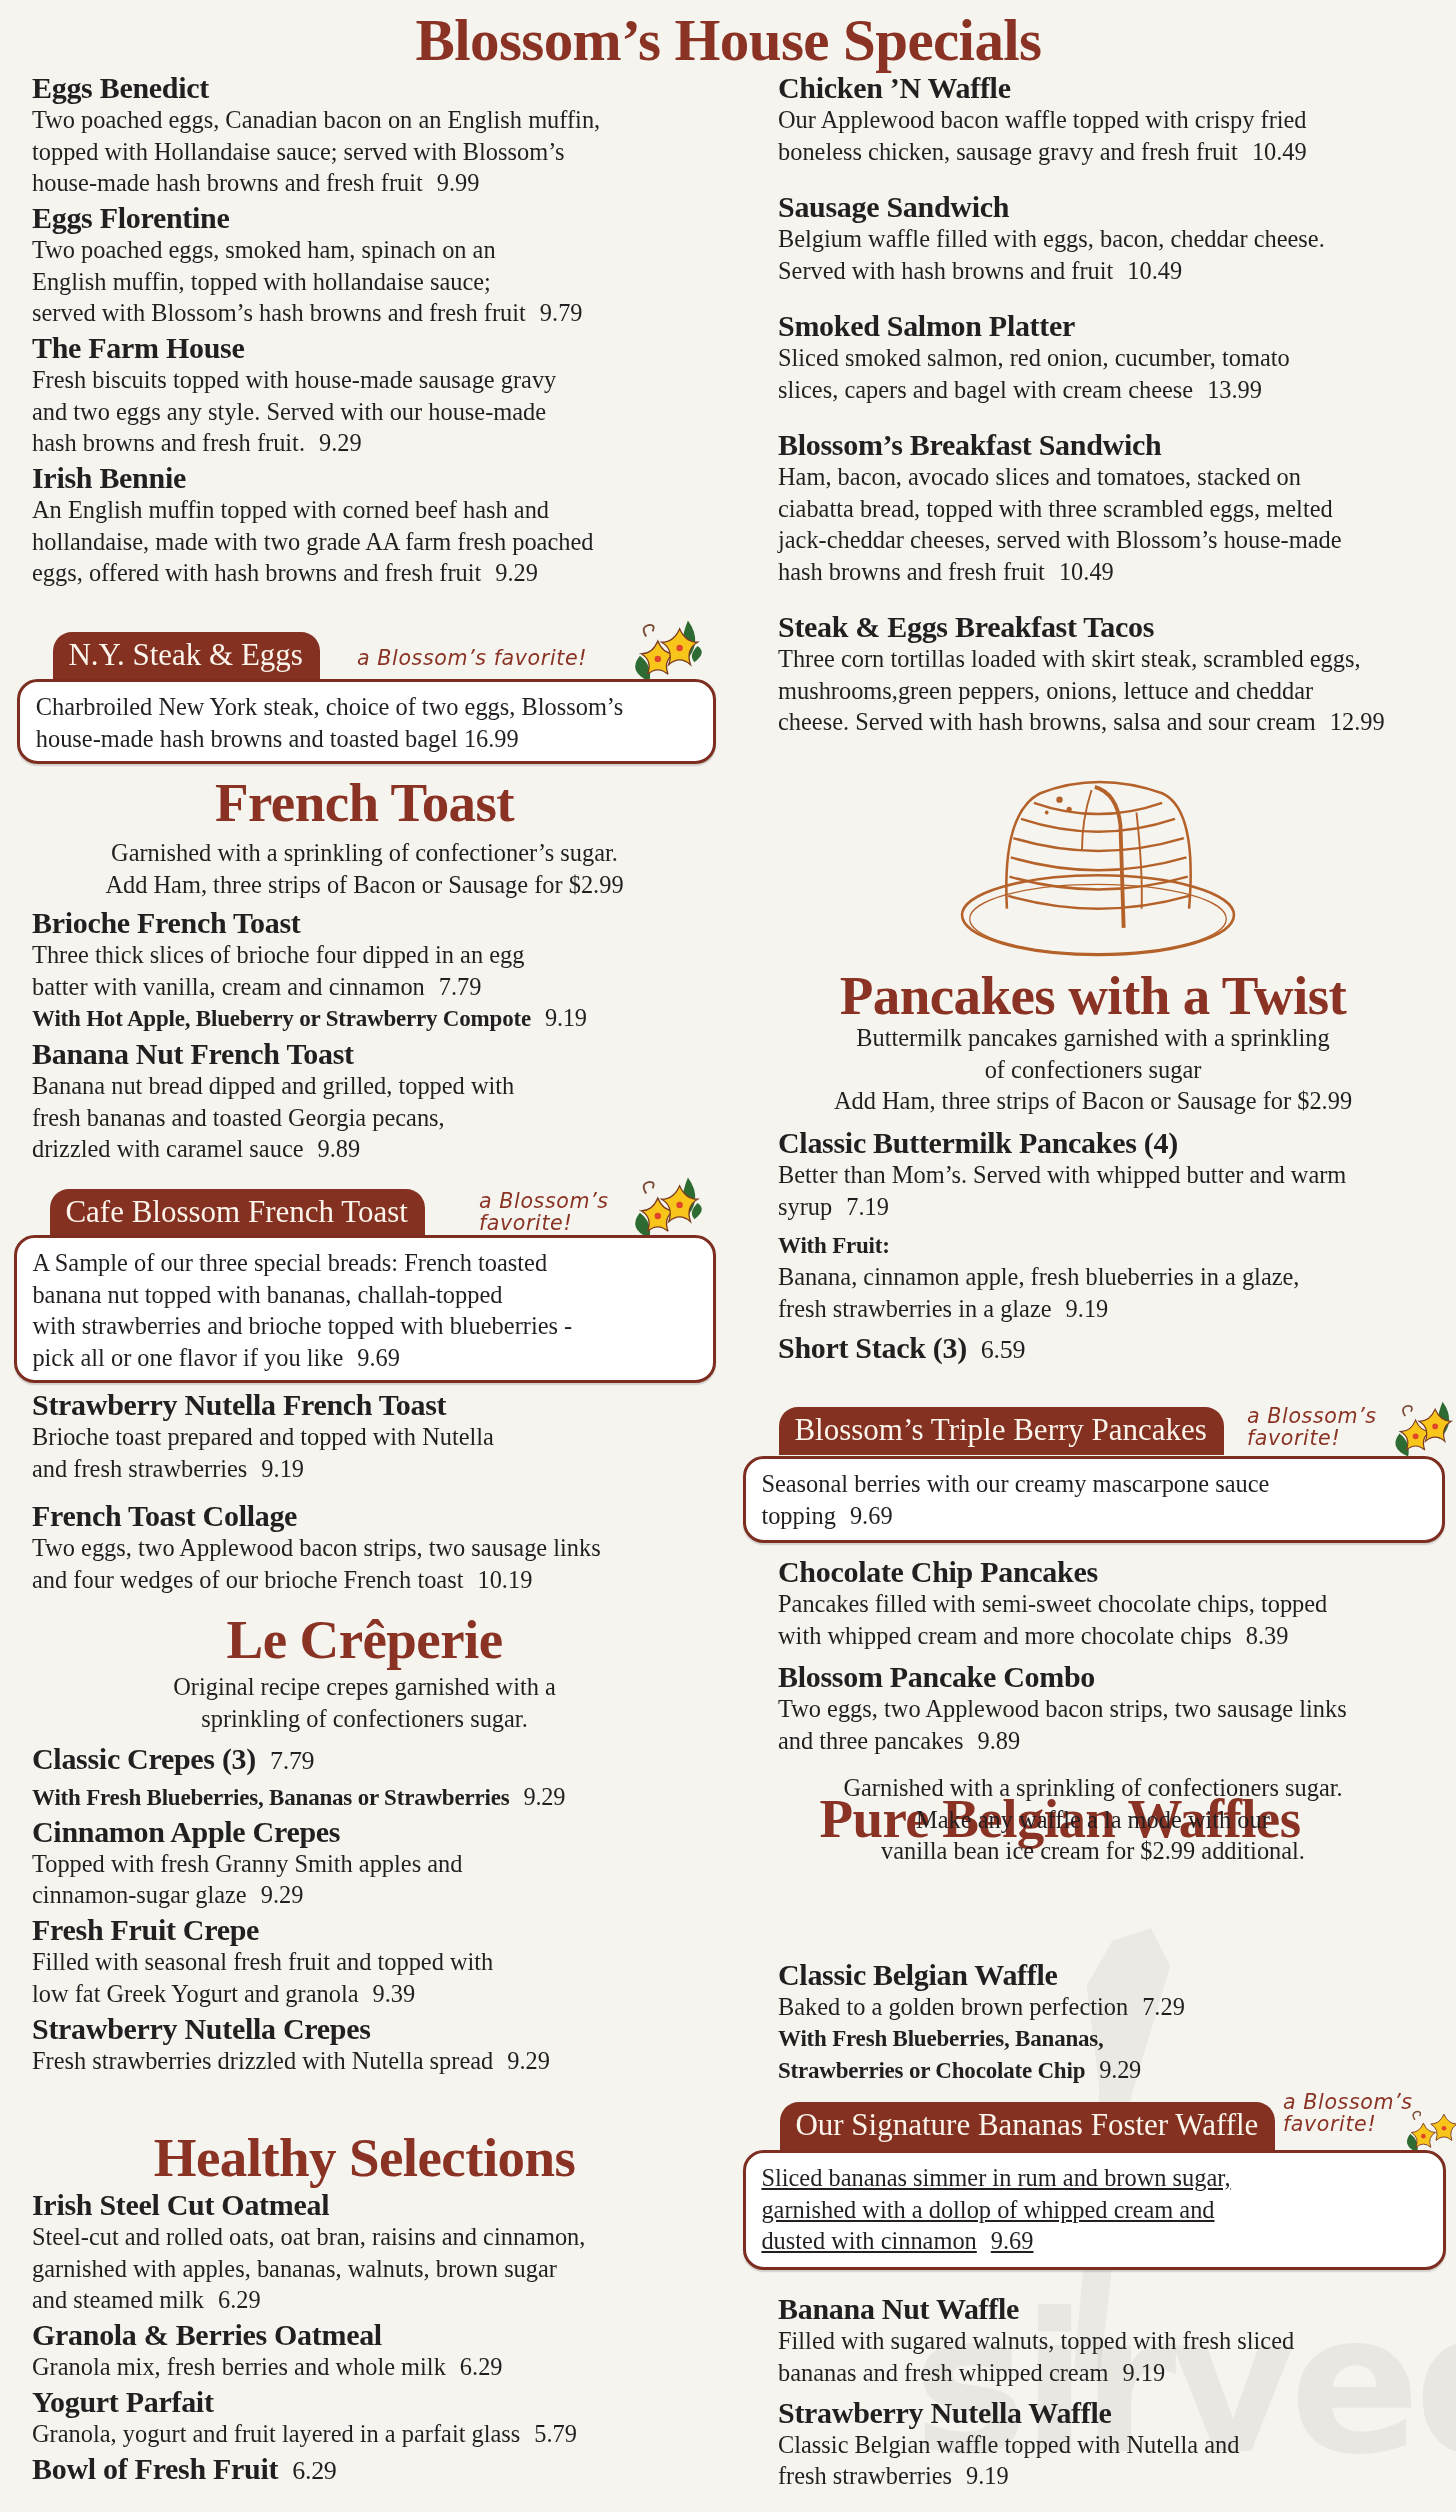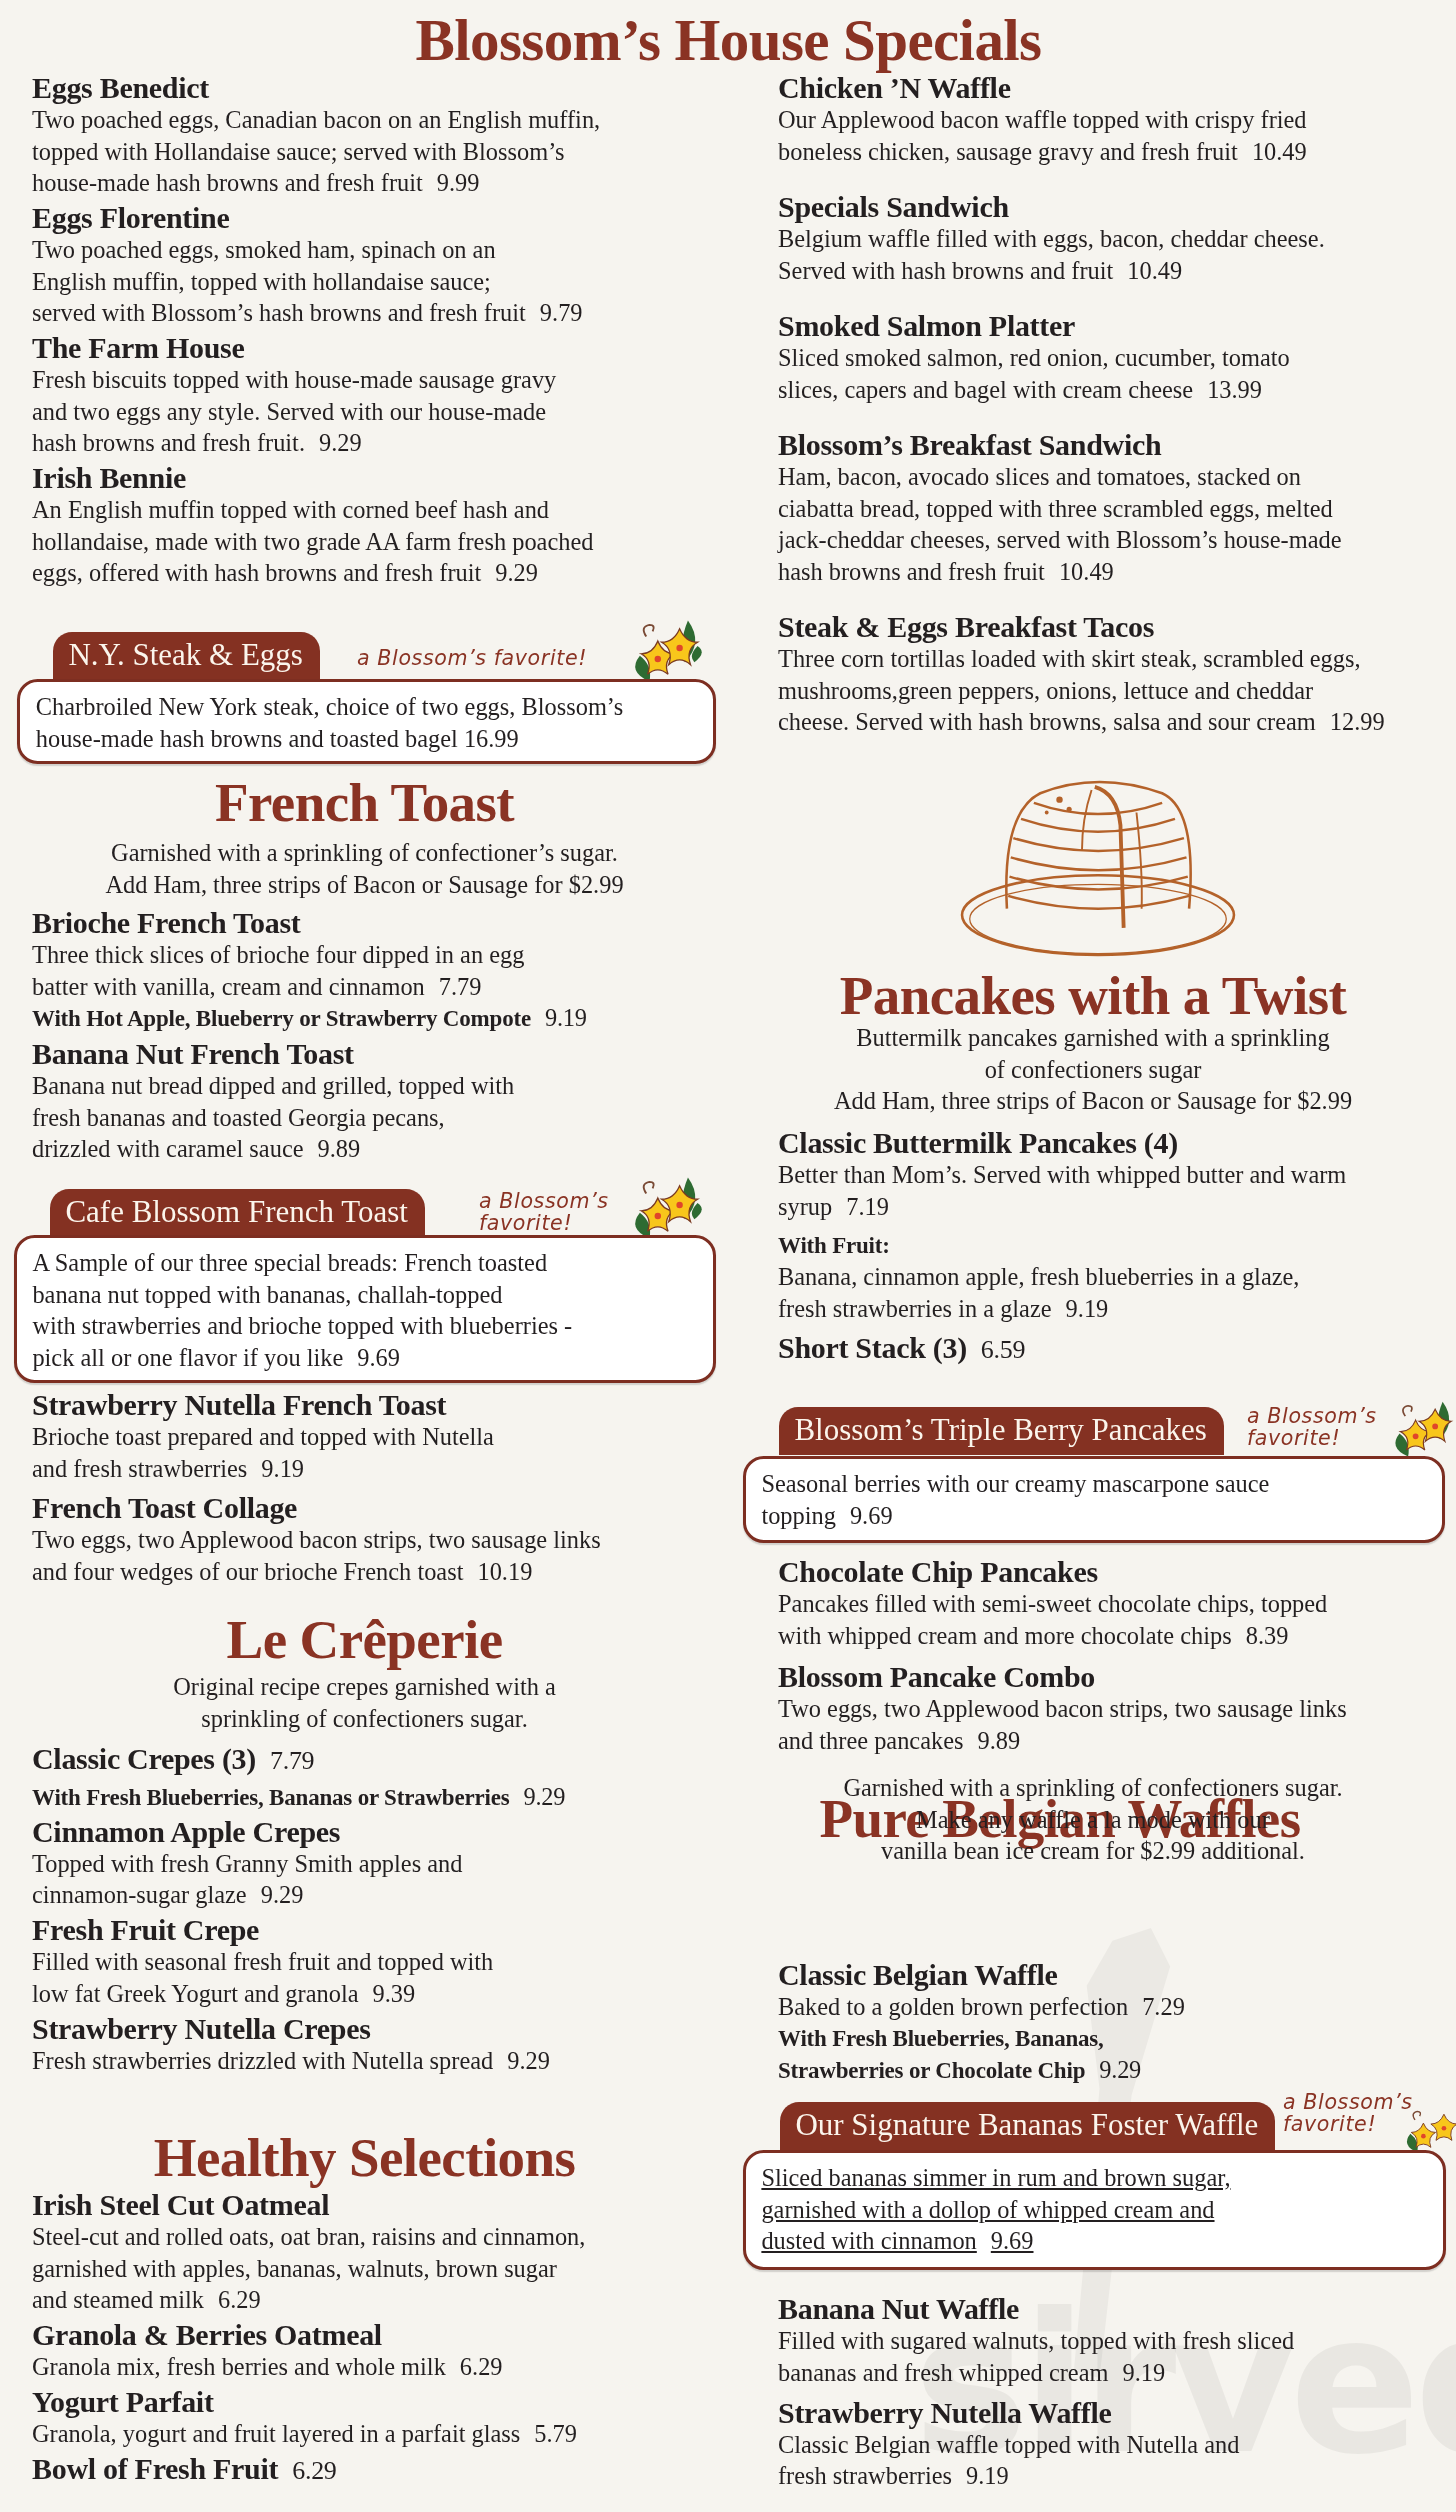--- a/index.html
+++ b/index.html
@@ -153,21 +153,21 @@
   <div>with strawberries and brioche topped with blueberries -</div>
   <div><span>pick all or one flavor if you like</span><span class="price">9.69</span></div>
 </div>
 
 <div class="abs" style="left:32px; top:1388px; width:694px;">
   <div>
     <div class="item-name">Strawberry Nutella French Toast</div>
     <div class="item-desc">Brioche toast prepared and topped with Nutella</div>
     <div class="item-desc"><span>and fresh strawberries</span><span class="price">9.19</span></div>
   </div>
-  <div style="margin-top:7px;">
+  <div style="margin-top:15px;">
     <div class="item-name">French Toast Collage</div>
     <div class="item-desc">Two eggs, two Applewood bacon strips, two sausage links</div>
     <div class="item-desc"><span>and four wedges of our brioche French toast</span><span class="price">10.19</span></div>
   </div>
 </div>
 
 <div class="abs sec-title" style="left:0; width:729px; top:1608px;">Le Crêperie</div>
 <div class="abs note" style="left:0; width:729px; top:1671px;">
   <div>Original recipe crepes garnished with a</div>
   <div>sprinkling of confectioners sugar.</div>
@@ -214,21 +214,21 @@
   </div>
 </div>
 
 <div class="abs" style="left:778px; top:71px; width:675px;">
   <div>
     <div class="item-name">Chicken ’N Waffle</div>
     <div class="item-desc">Our Applewood bacon waffle topped with crispy fried</div>
     <div class="item-desc"><span>boneless chicken, sausage gravy and fresh fruit</span><span class="price">10.49</span></div>
   </div>
   <div style="margin-top:23px;">
-    <div class="item-name">Specials Sandwich</div>
+    <div class="item-name">Sausage Sandwich</div>
     <div class="item-desc">Belgium waffle filled with eggs, bacon, cheddar cheese.</div>
     <div class="item-desc"><span>Served with hash browns and fruit</span><span class="price">10.49</span></div>
   </div>
   <div style="margin-top:23px;">
     <div class="item-name">Smoked Salmon Platter</div>
     <div class="item-desc">Sliced smoked salmon, red onion, cucumber, tomato</div>
     <div class="item-desc"><span>slices, capers and bagel with cream cheese</span><span class="price">13.99</span></div>
   </div>
   <div style="margin-top:23px;">
     <div class="item-name">Blossom’s Breakfast Sandwich</div>

